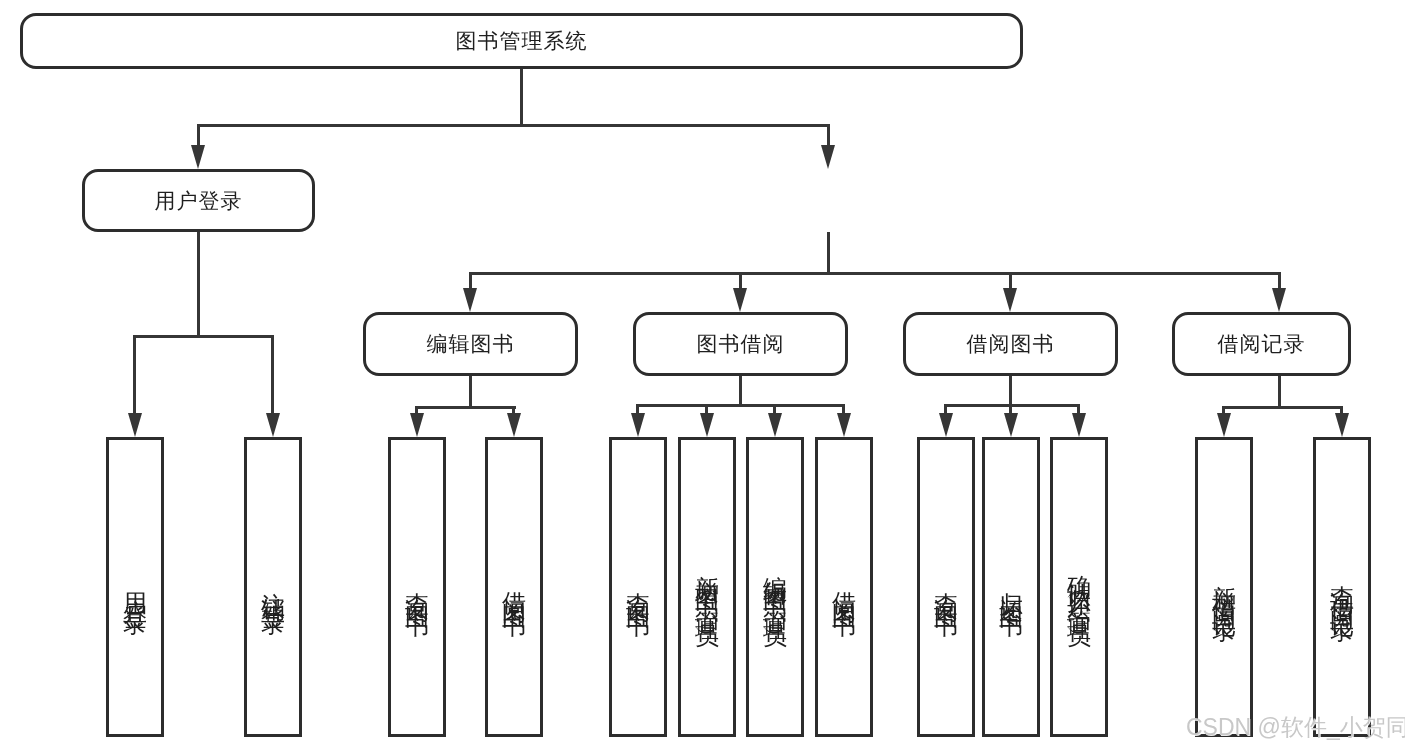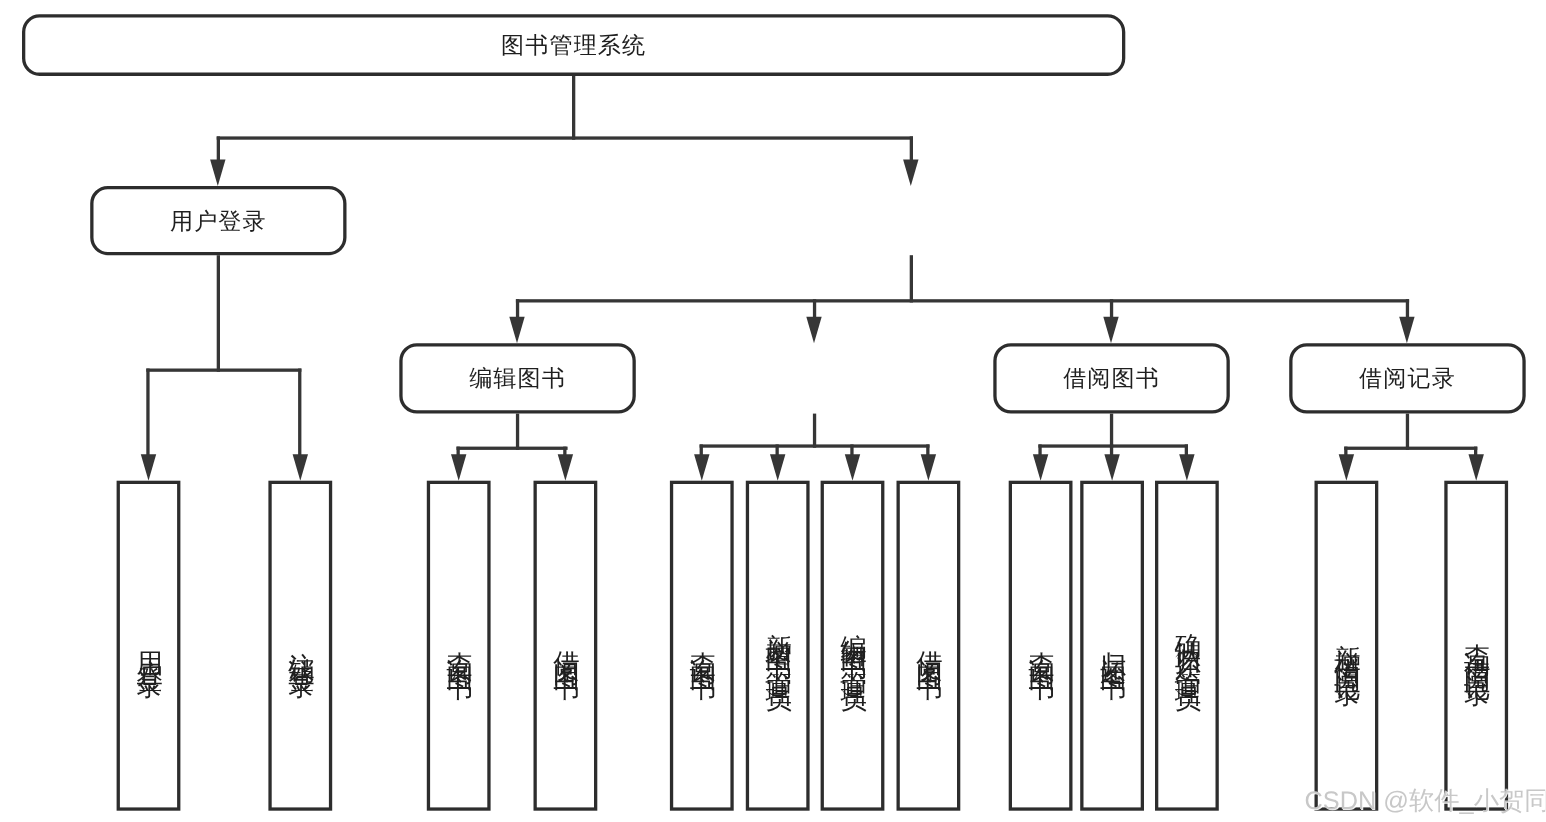--- a/index.html
+++ b/index.html
@@ -72,24 +72,27 @@
   <div class="vline" style="left:739px;top:272px;height:20px;"></div>
   <div class="arrowhead" style="left:733px;top:288px;"></div>
   <div class="vline" style="left:1009px;top:272px;height:20px;"></div>
   <div class="arrowhead" style="left:1003px;top:288px;"></div>
   <div class="vline" style="left:1278px;top:272px;height:20px;"></div>
   <div class="arrowhead" style="left:1272px;top:288px;"></div>
 
   <div class="node h-node" style="left:363px;top:312px;width:215px;height:64px;">
     <span>编辑图书</span>
   </div>
+  <div class="node h-node" style="left:633px;top:312px;width:215px;height:64px;">
+    <span>图书借阅</span>
+  </div>
   <div class="node h-node" style="left:903px;top:312px;width:215px;height:64px;">
     <span>借阅图书</span>
   </div>
-  <div class="node h-node" style="left:1172px;top:312px;width:215px;height:64px;">
+  <div class="node h-node" style="left:1172px;top:312px;width:179px;height:64px;">
     <span>借阅记录</span>
   </div>
 
   <div class="vline" style="left:469px;top:376px;height:33px;"></div>
   <div class="hline" style="left:415px;top:406px;width:101px;"></div>
   <div class="vline" style="left:415px;top:406px;height:10px;"></div>
   <div class="arrowhead" style="left:410px;top:413px;"></div>
   <div class="vline" style="left:512px;top:406px;height:10px;"></div>
   <div class="arrowhead" style="left:507px;top:413px;"></div>
 

